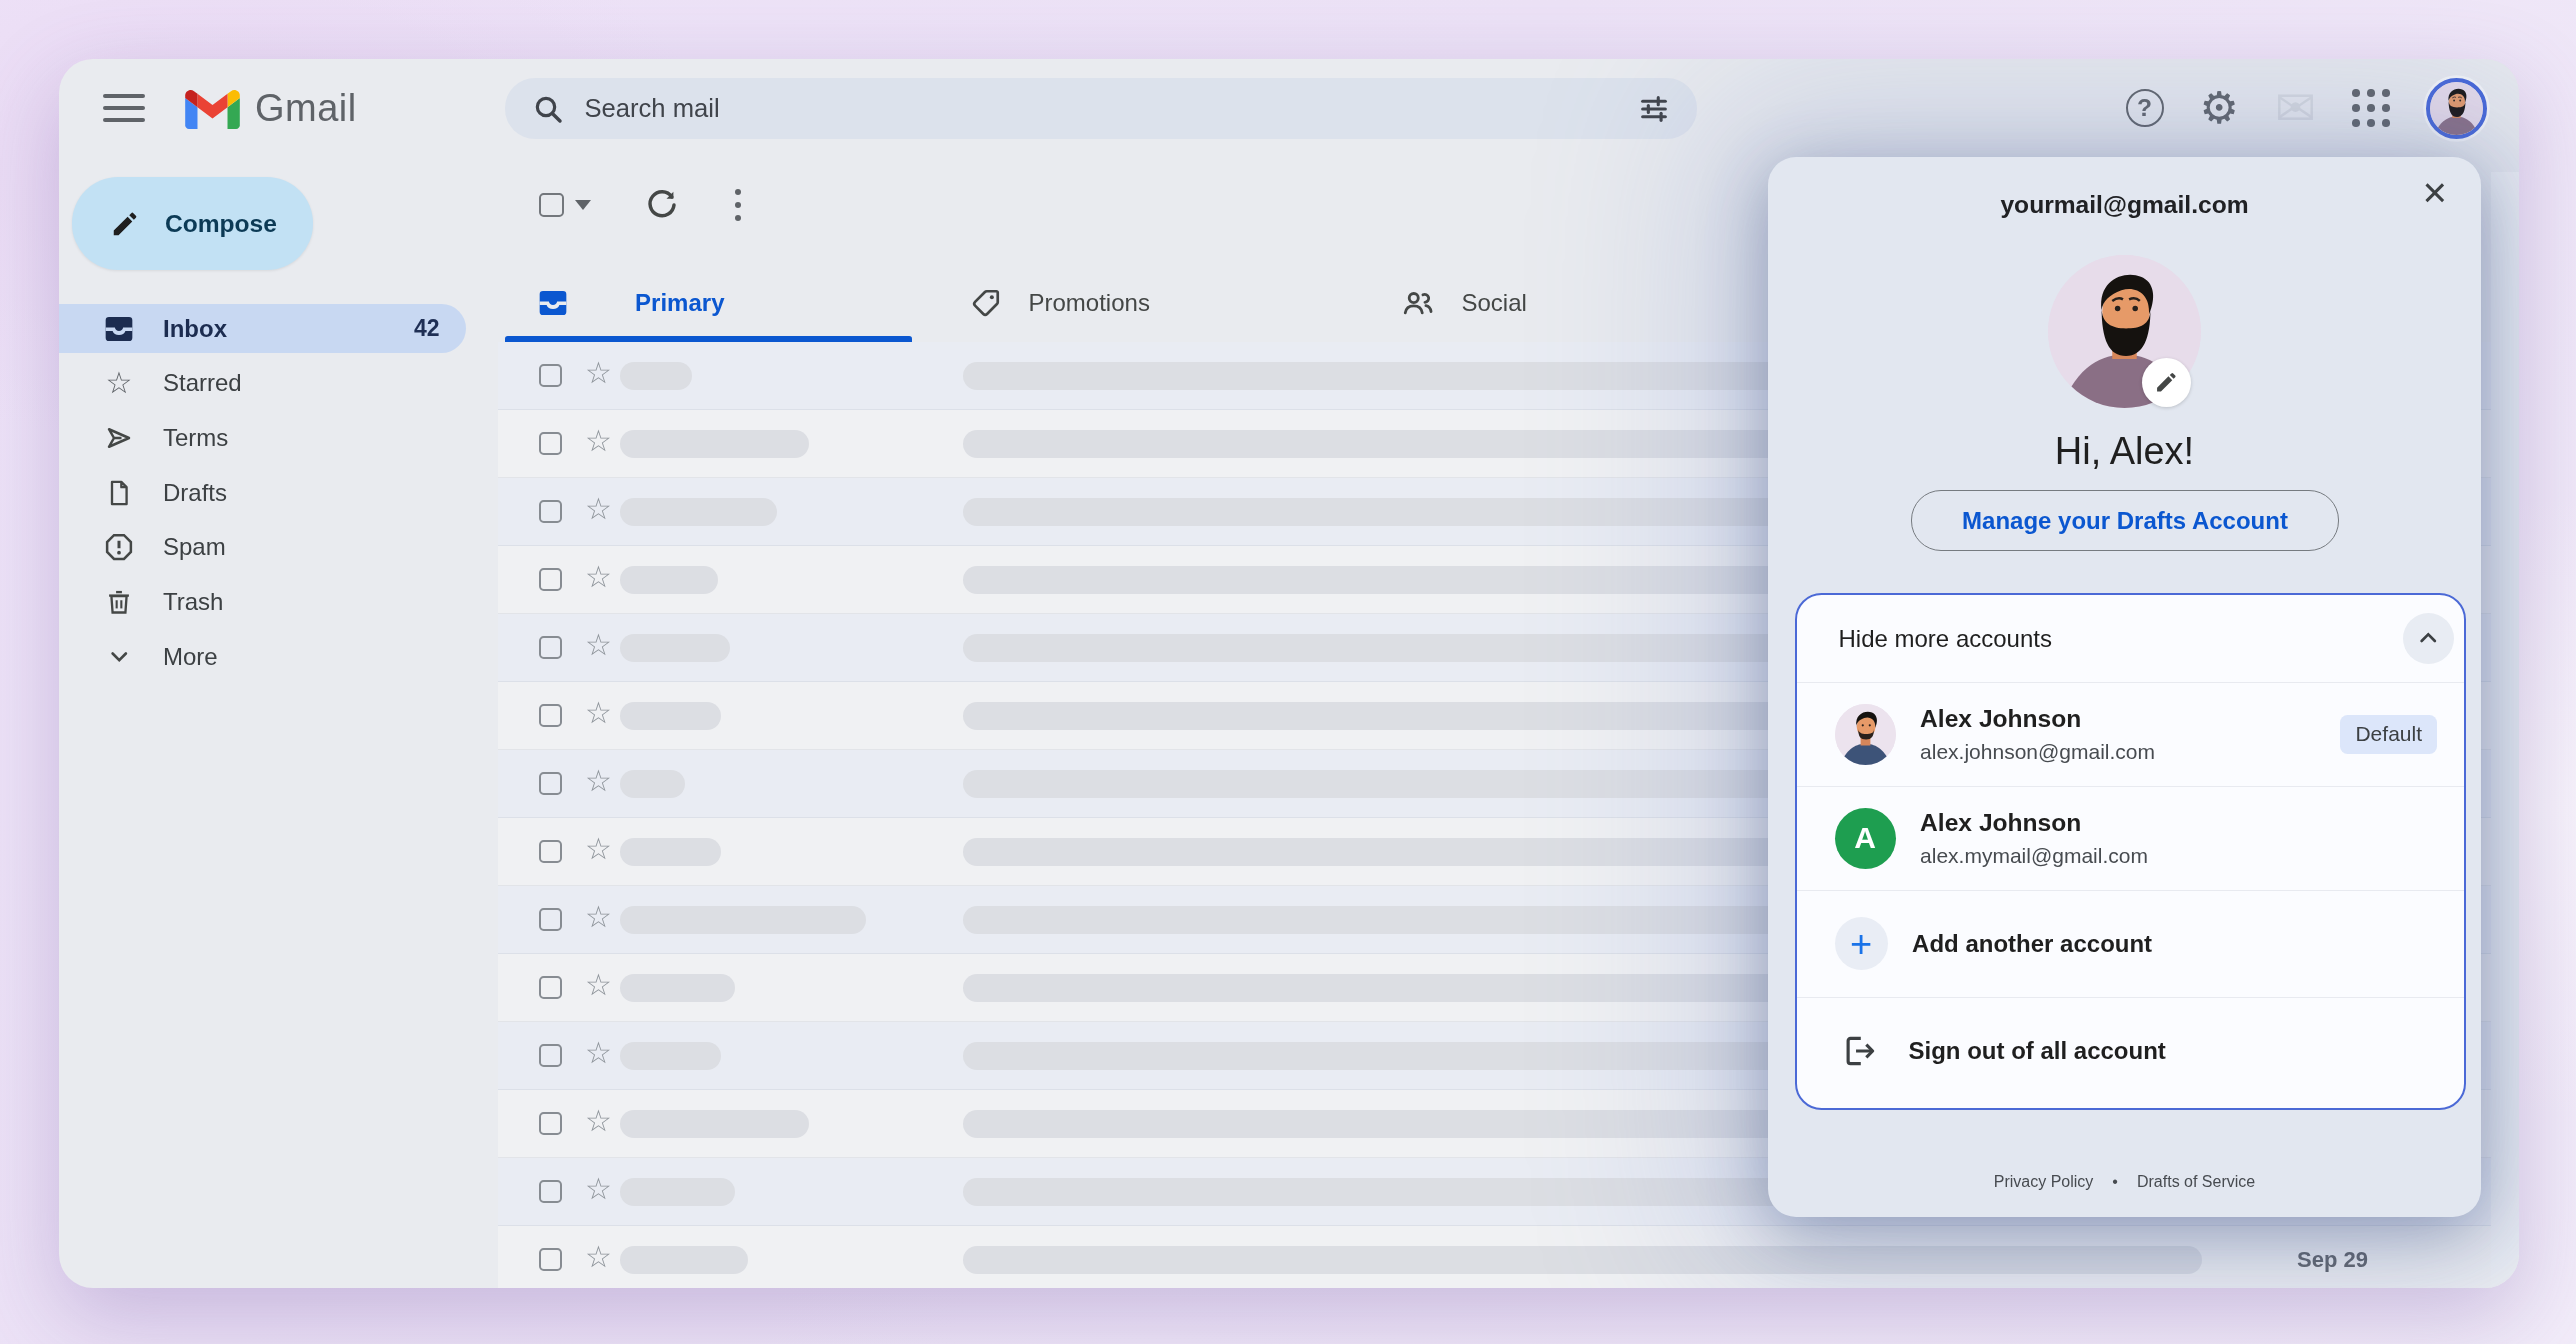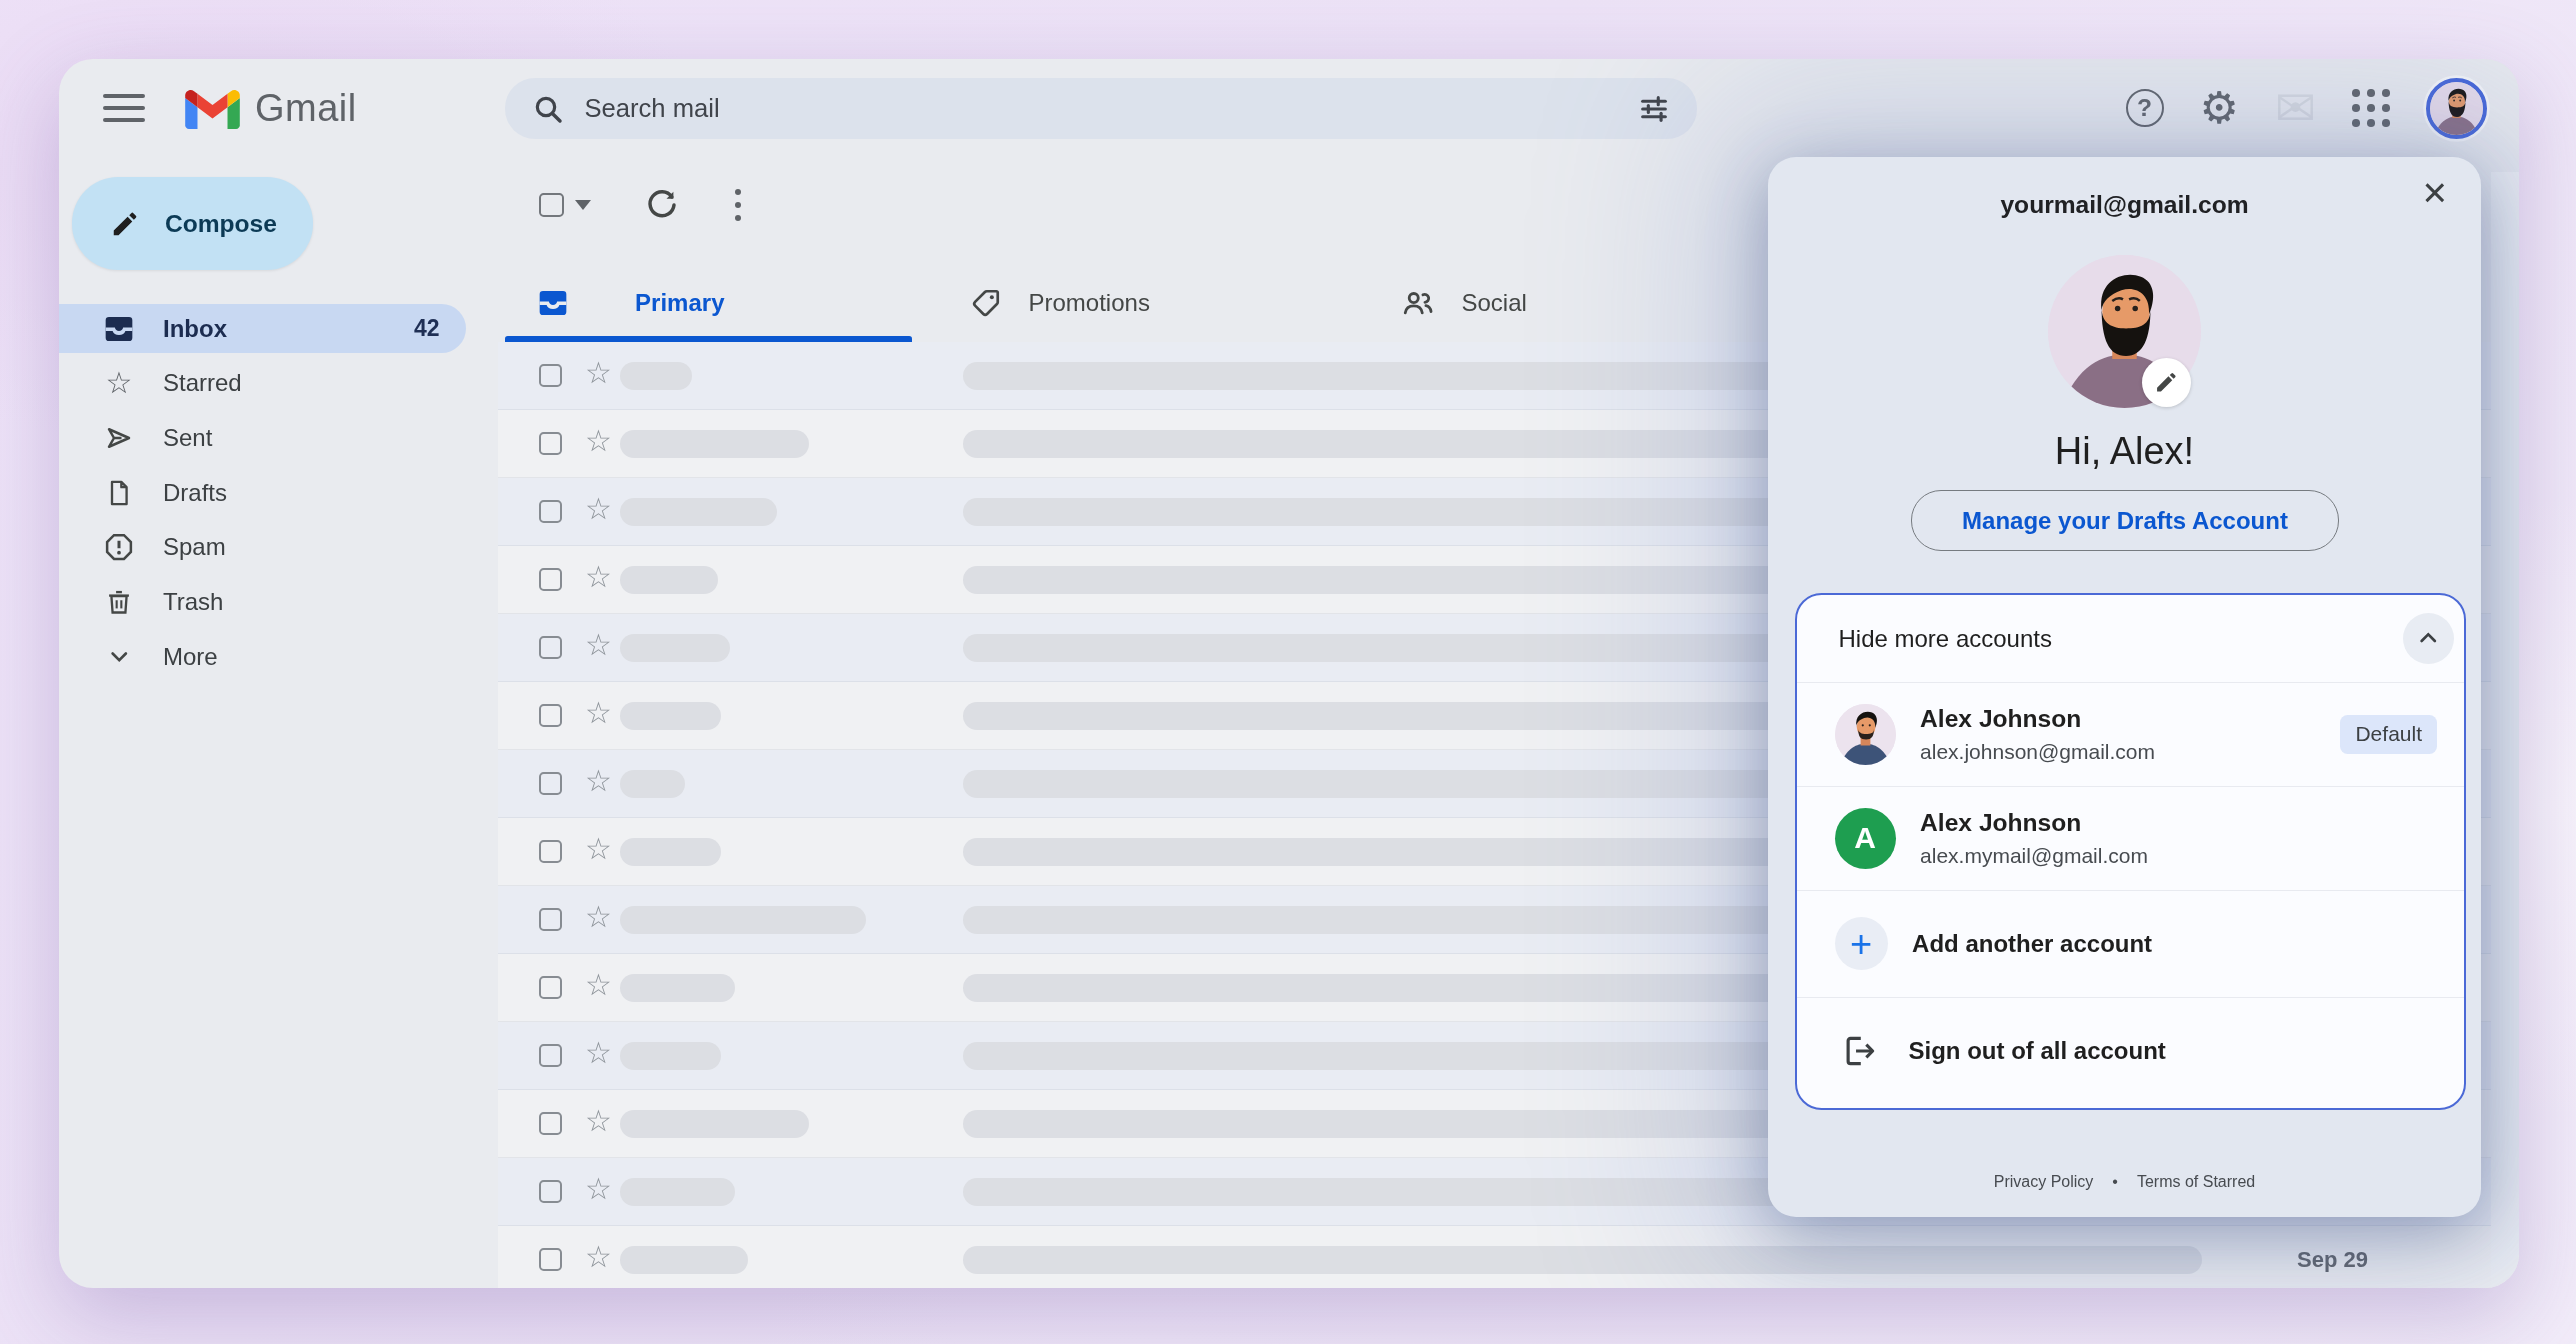--- a/index.html
+++ b/index.html
@@ -205,21 +205,21 @@
         <div class="nav-item">
           <span class="nicon star-glyph">☆</span>
           <span class="nlabel">Starred</span>
         </div>
         <div class="nav-item">
           <span class="nicon">
             <svg width="30" height="30" viewBox="0 0 24 24">
                 <path d="M4 5l16 7-16 7 4-7-4-7zM8 12h6" fill="none" stroke="#444746" stroke-width="2" stroke-linejoin="round"></path>
               </svg>
             </span>
-          <span class="nlabel">Sent</span>
+          <span class="nlabel">Terms</span>
         </div>
         <div class="nav-item">
           <span class="nicon">
             <svg width="28" height="28" viewBox="0 0 24 24">
                 <path d="M6 2.5h8l4.5 4.5v14.5H6z M14 2.5V7h4.5" fill="none" stroke="#444746" stroke-width="2" stroke-linejoin="round"></path>
               </svg>
             </span>
           <span class="nlabel">Drafts</span>
         </div>
         <div class="nav-item">
@@ -481,19 +481,19 @@
             <path d="M16 8l4 4-4 4" fill="none" stroke="#3c4043" stroke-width="2" stroke-linejoin="round"></path>
             <line x1="9.5" y1="12" x2="19.5" y2="12" stroke="#3c4043" stroke-width="2"></line>
           </svg>
           <span class="signout-label">Sign out of all account</span>
         </div>
       </div>
 
       <div class="panel-footer">
         <span class="footer-link">Privacy Policy</span>
         <span>•</span>
-        <span class="footer-link">Terms of Starred</span>
+        <span class="footer-link">Drafts of Service</span>
       </div>
     </div>
 
   </div>
 </div>
 
 
 </body></html>

